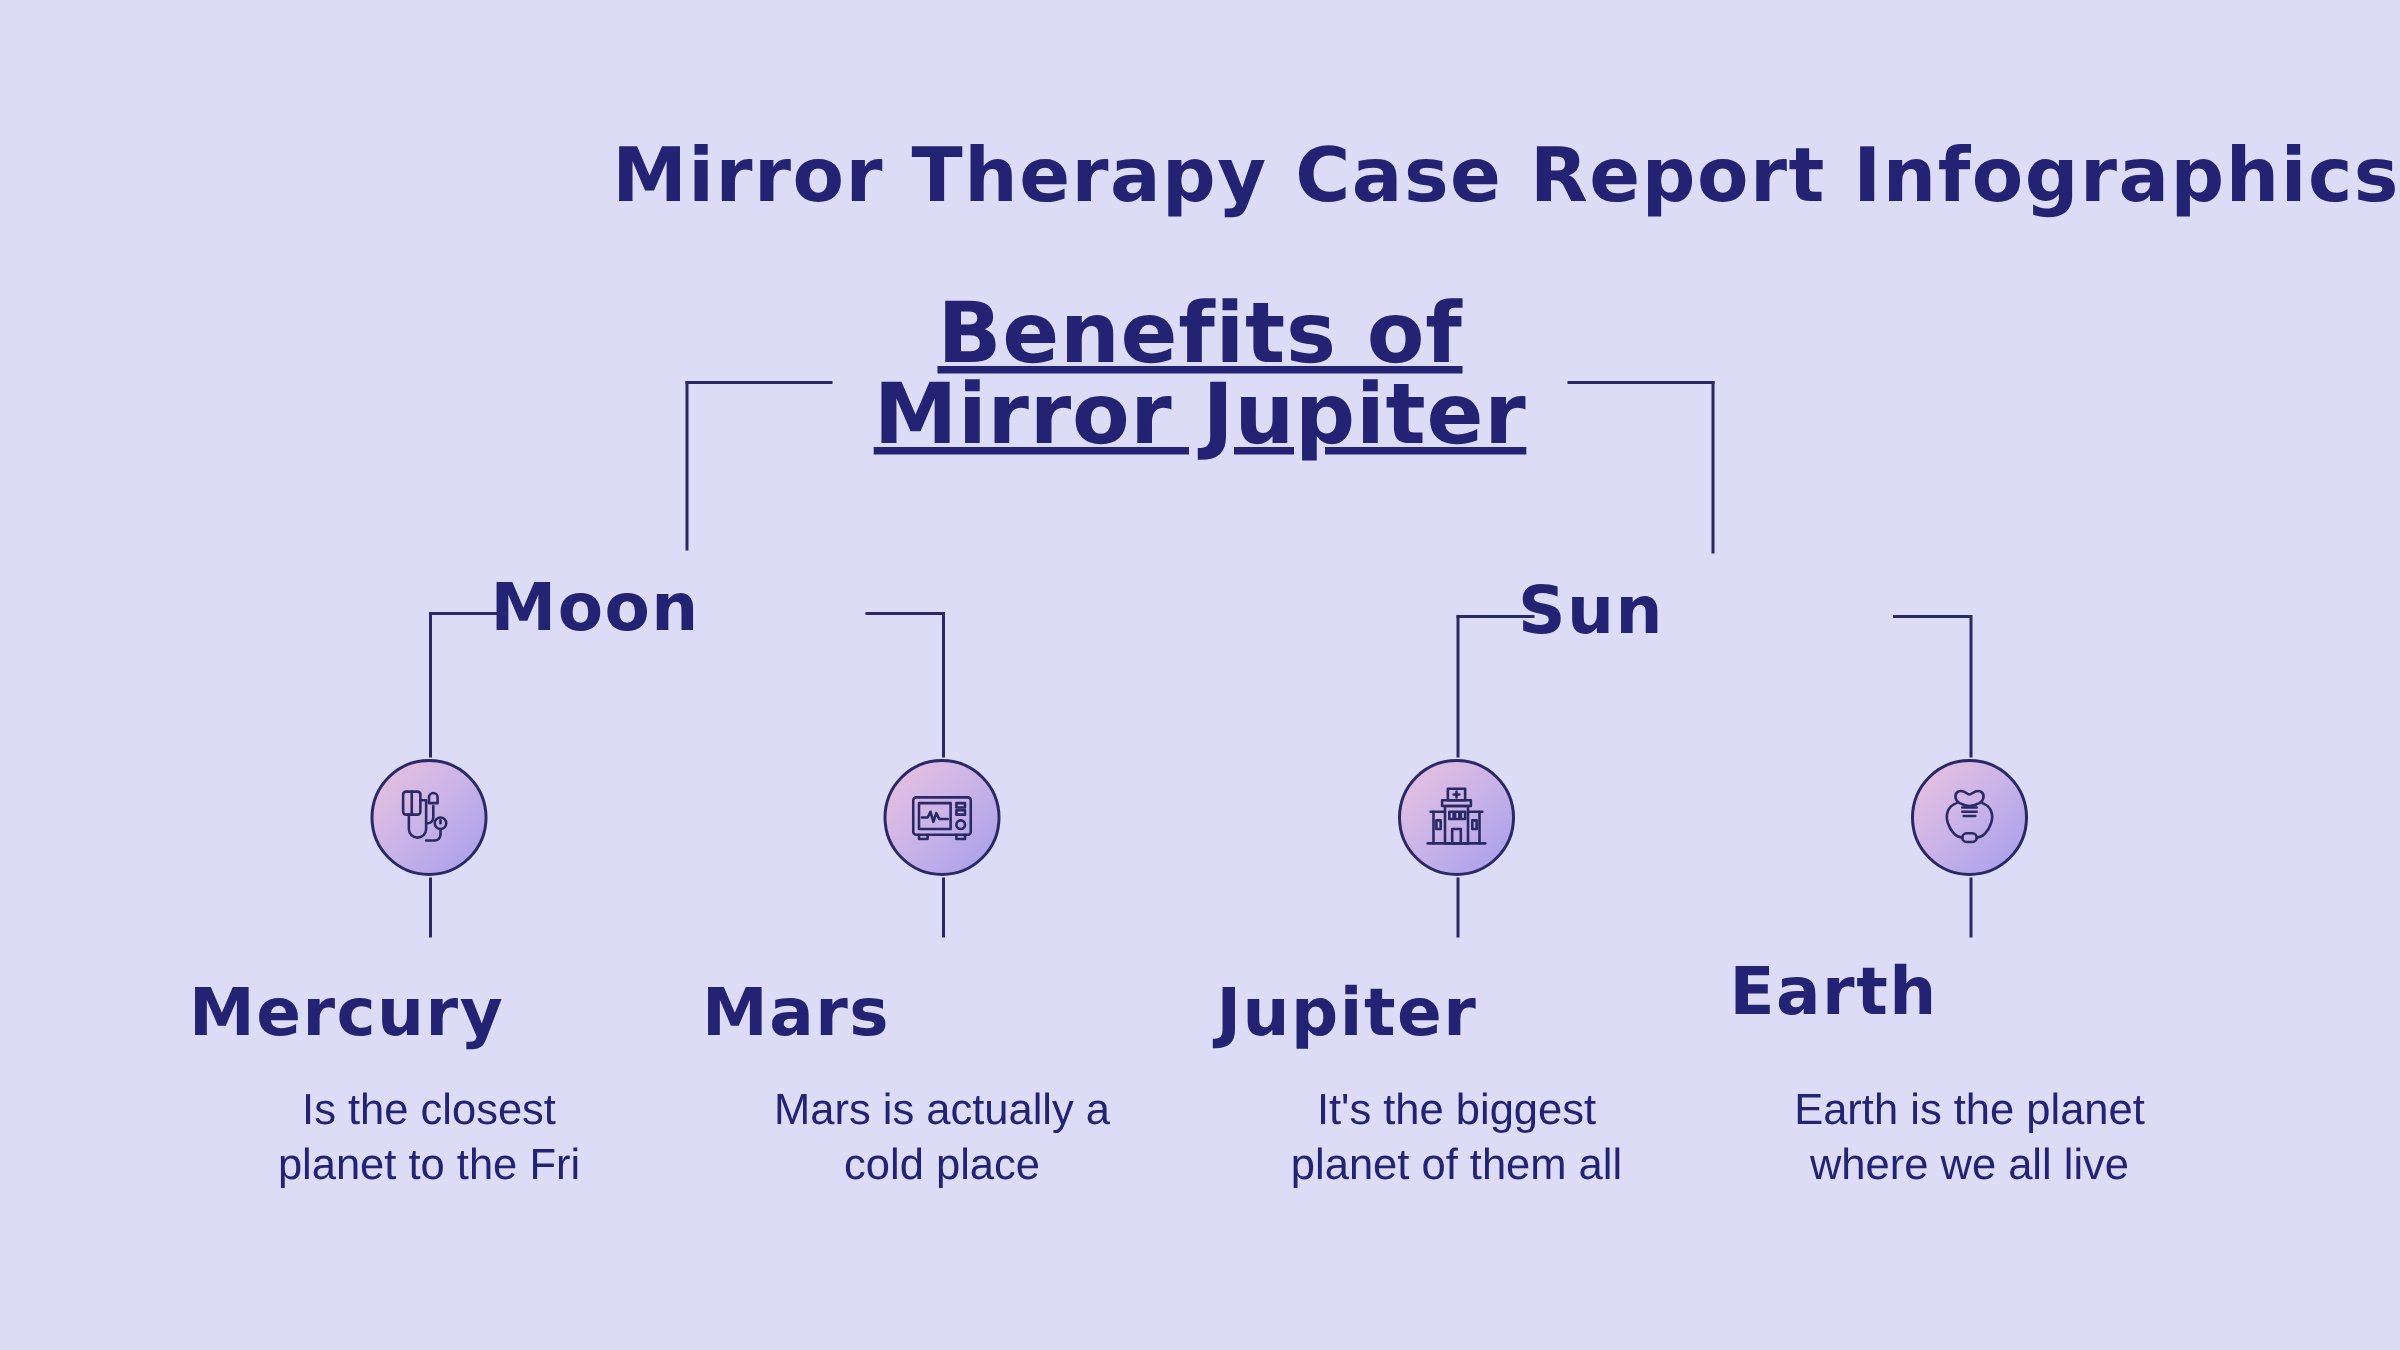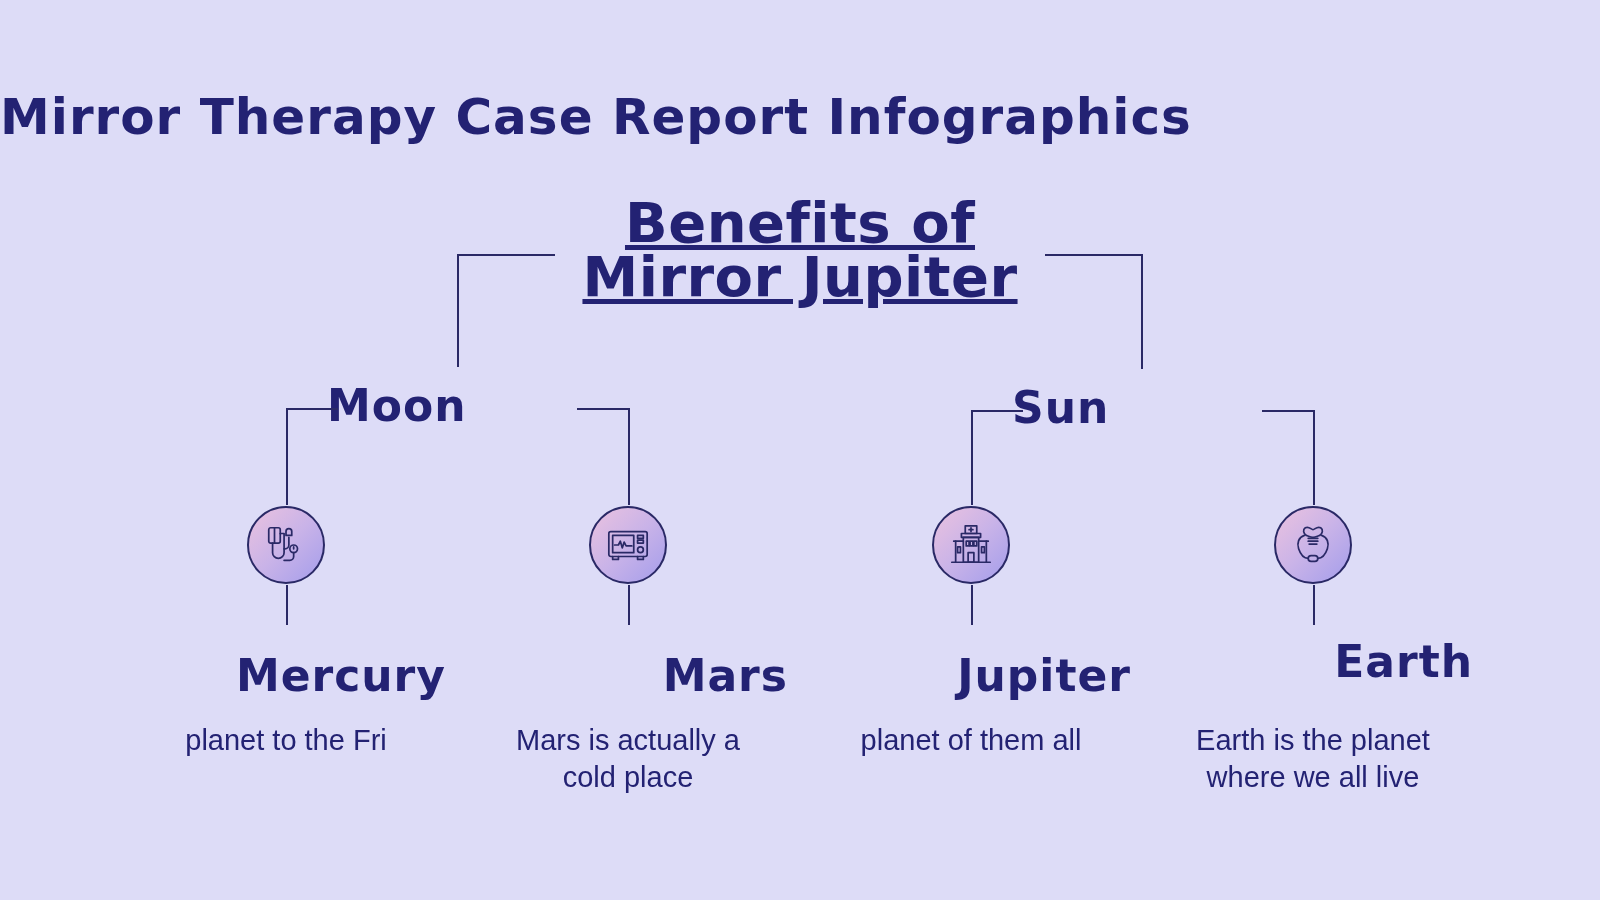--- a/index.html
+++ b/index.html
@@ -1,28 +1,28 @@
 <!DOCTYPE html>
 <html><head>
 <meta charset="utf-8">
 <style>
   html, body { margin:0; padding:0; }
   body { width:1600px; height:900px; background:#DDDCF7; position:relative; overflow:hidden;
          font-family:"DejaVu Sans", sans-serif; color:#232273; }
   .abs { position:absolute; }
-  .title { left:0; width:1600px; top:88px; text-align:left; font-size:50px; font-weight:bold; letter-spacing:1px; }
+  .title { left:0; width:1600px; top:88px; text-align:right; font-size:50px; font-weight:bold; letter-spacing:1px; }
   .root { left:540px; width:520px; top:196px; text-align:center; font-size:56px; font-weight:bold; line-height:54px; letter-spacing:0.5px;text-decoration:underline; }
   .branch { width:260px; text-align:left; font-size:44px; font-weight:bold; letter-spacing:1px; }
   .hline { height:0; border-top:2px solid #2A2966; }
   .vline { width:0; border-left:2px solid #2A2966; }
   .circle { width:78px; height:78px; border-radius:50%; border:2px solid #2A2966;
             background:linear-gradient(135deg,#EBC2DF 0%,#C9B3E8 50%,#A49DEB 100%);
             display:flex; align-items:center; justify-content:center; box-sizing:border-box; }
   .circle svg { width:46px; height:46px; }
-  .leaf-title { width:320px; text-align:right; font-size:44px; font-weight:bold; letter-spacing:1px; }
+  .leaf-title { width:320px; text-align:left; font-size:44px; font-weight:bold; letter-spacing:1px; }
   .leaf-desc { width:320px; text-align:center; font-size:29px; line-height:37px; font-family:"Liberation Sans", sans-serif; color:#232273; }
 </style>
 </head>
 <body>
 
 <div class="abs title">Mirror Therapy Case Report Infographics</div>
 
 <div class="abs root">
   <div>Benefits of</div>
   <div>Mirror Jupiter</div>
@@ -53,20 +53,21 @@
     <path d="M24 10 a3 3 0 0 1 6 0 v4 h-6z"></path>
     <circle cx="32" cy="28" r="4"></circle>
     <path d="M32 26 v2"></path>
     <path d="M27 16 v8 a4 4 0 0 1 -4 4 h-1"></path>
     <path d="M32 32 v4 a4 4 0 0 1 -4 4 h-6"></path>
   </svg>
 </div>
 <div class="abs vline" style="left:286px; top:585px; height:40px;"></div>
 <div class="abs leaf-title" style="left:126px; top:650px;">Mercury</div>
 <div class="abs leaf-desc" style="left:126px; top:722px;">
+  <div>Is the closest</div>
   <div>planet to the Fri</div>
 </div>
 
 <div class="abs circle" style="left:589px; top:506px;">
   <svg viewBox="0 0 48 48" fill="none" stroke="#2A2966" stroke-width="1.8" stroke-linecap="round" stroke-linejoin="round">
     <rect x="4" y="10" width="40" height="26" rx="2"></rect>
     <rect x="8" y="14" width="22" height="18"></rect>
     <path d="M10 24 h4 l2 -4 l2 7 l2 -6 l2 4 h6"></path>
     <rect x="34" y="14" width="6" height="3"></rect>
     <rect x="34" y="19" width="6" height="3"></rect>
@@ -94,20 +95,21 @@
     <rect x="27" y="20" width="3" height="5"></rect>
     <rect x="10" y="26" width="3" height="6"></rect>
     <rect x="35" y="26" width="3" height="6"></rect>
     <rect x="21" y="32" width="6" height="10"></rect>
     <path d="M4 42 h40"></path>
   </svg>
 </div>
 <div class="abs vline" style="left:971px; top:585px; height:40px;"></div>
 <div class="abs leaf-title" style="left:811px; top:650px;">Jupiter</div>
 <div class="abs leaf-desc" style="left:811px; top:722px;">
+  <div>It's the biggest</div>
   <div>planet of them all</div>
 </div>
 
 <div class="abs circle" style="left:1274px; top:506px;">
   <svg viewBox="0 0 48 48" fill="none" stroke="#2A2966" stroke-width="1.8" stroke-linecap="round" stroke-linejoin="round">
     <path d="M16 6 c4 -2 6 2 8 2 c2 0 4 -4 8 -2 c3 2 2 6 -1 8 c-3 1 -4 2 -7 2 c-3 0 -4 -1 -7 -2 c-3 -2 -4 -6 -1 -8z"></path>
     <path d="M19 17 h10 M19 20 h10 M20 23 h8"></path>
     <path d="M15 14 c-6 2 -8 8 -6 14 c2 6 6 10 10 10"></path>
     <path d="M33 14 c6 2 8 8 6 14 c-2 6 -6 10 -10 10"></path>
     <rect x="19" y="35" width="10" height="6" rx="3"></rect>

